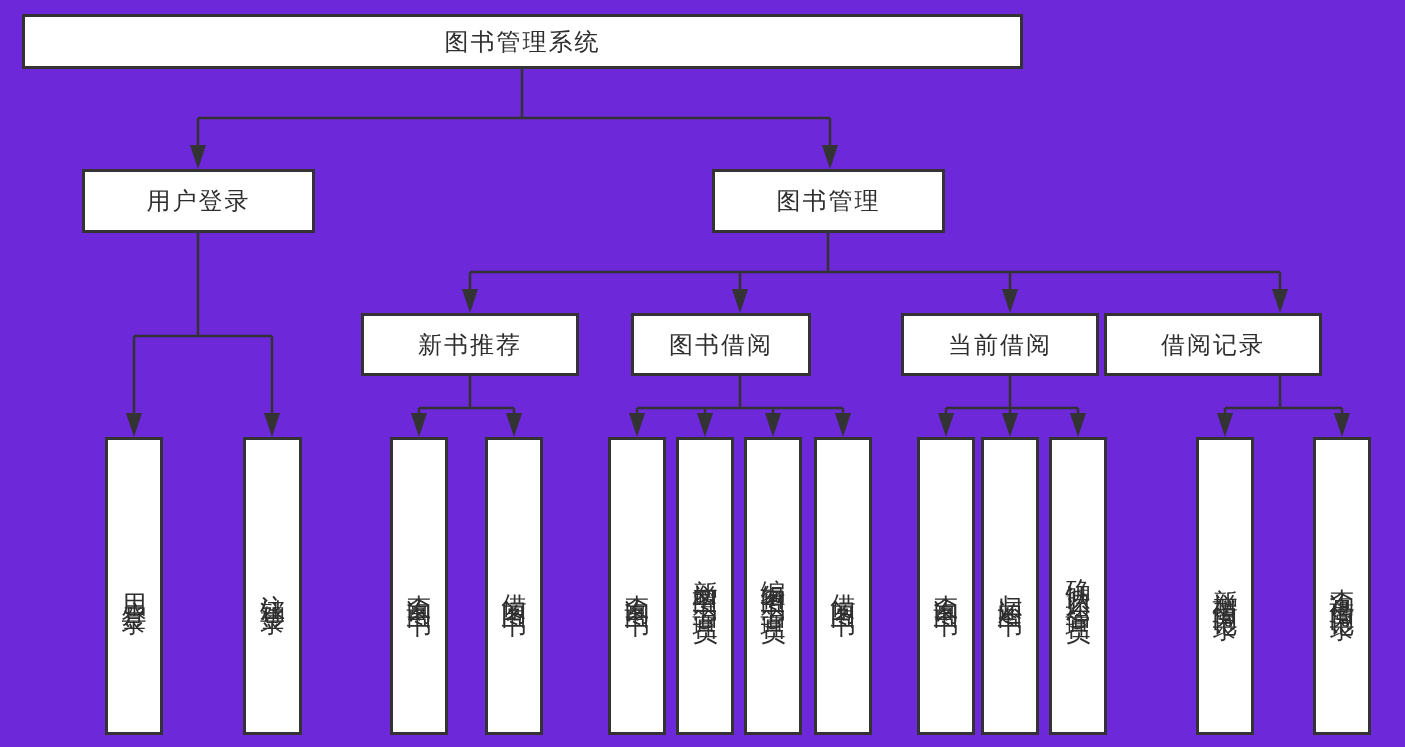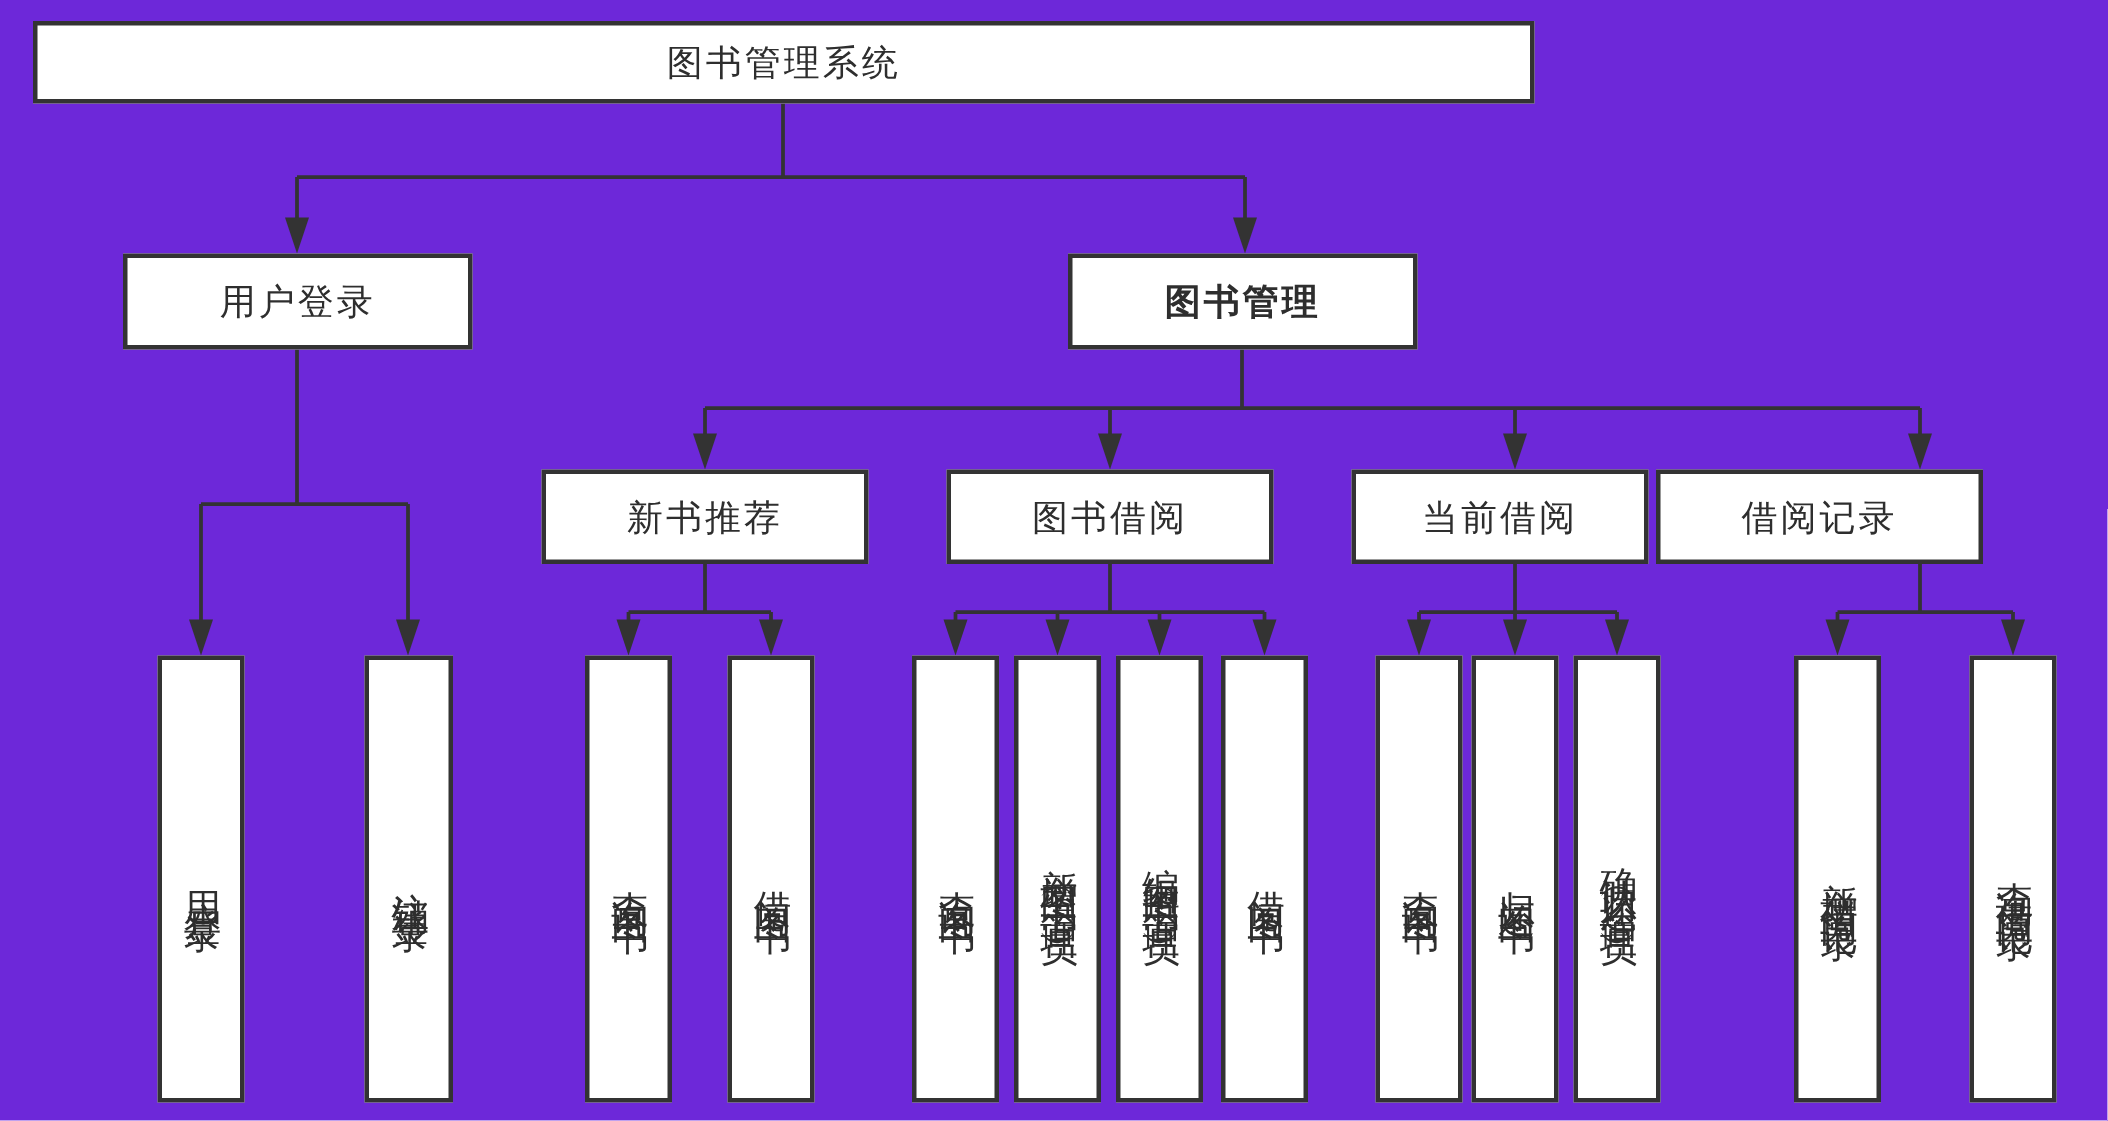--- a/index.html
+++ b/index.html
@@ -99,28 +99,28 @@
     </g>
   </svg>
 
   <div class="box" style="left:22px; top:14px; width:1001px; height:55px;">
     <span class="h-label">图书管理系统</span>
   </div>
 
   <div class="box" style="left:82px; top:169px; width:233px; height:64px;">
     <span class="h-label">用户登录</span>
   </div>
-  <div class="box" style="left:712px; top:169px; width:233px; height:64px;font-weight:bold;">
+  <div class="box" style="left:712px; top:169px; width:233px; height:64px;">
     <span class="h-label">图书管理</span>
   </div>
 
   <div class="box" style="left:361px; top:313px; width:218px; height:63px;font-family:Liberation Serif, serif;">
     <span class="h-label">新书推荐</span>
   </div>
-  <div class="box" style="left:631px; top:313px; width:218px; height:63px;">
+  <div class="box" style="left:631px; top:313px; width:180px; height:63px;">
     <span class="h-label">图书借阅</span>
   </div>
   <div class="box" style="left:901px; top:313px; width:198px; height:63px;">
     <span class="h-label">当前借阅</span>
   </div>
   <div class="box" style="left:1104px; top:313px; width:218px; height:63px;">
     <span class="h-label">借阅记录</span>
   </div>
 
   <div class="box" style="left:105px; top:437px; width:58px; height:298px;">

